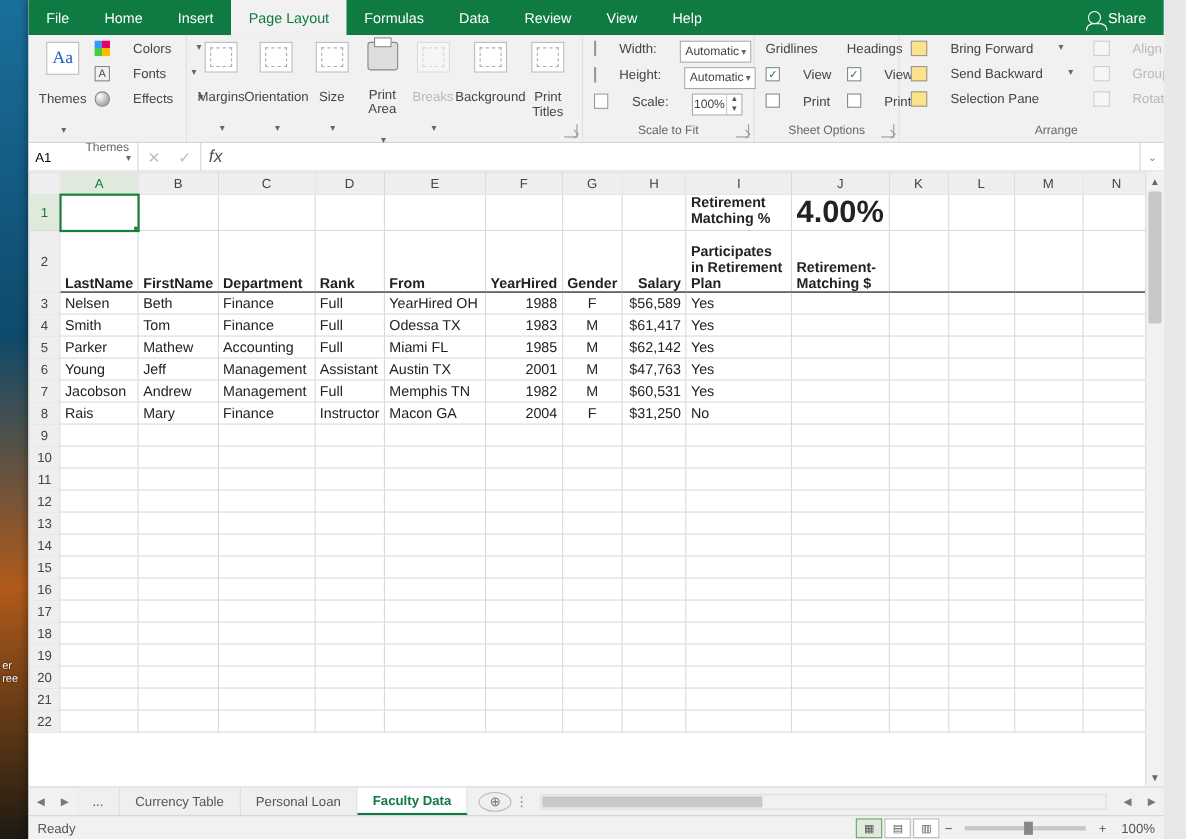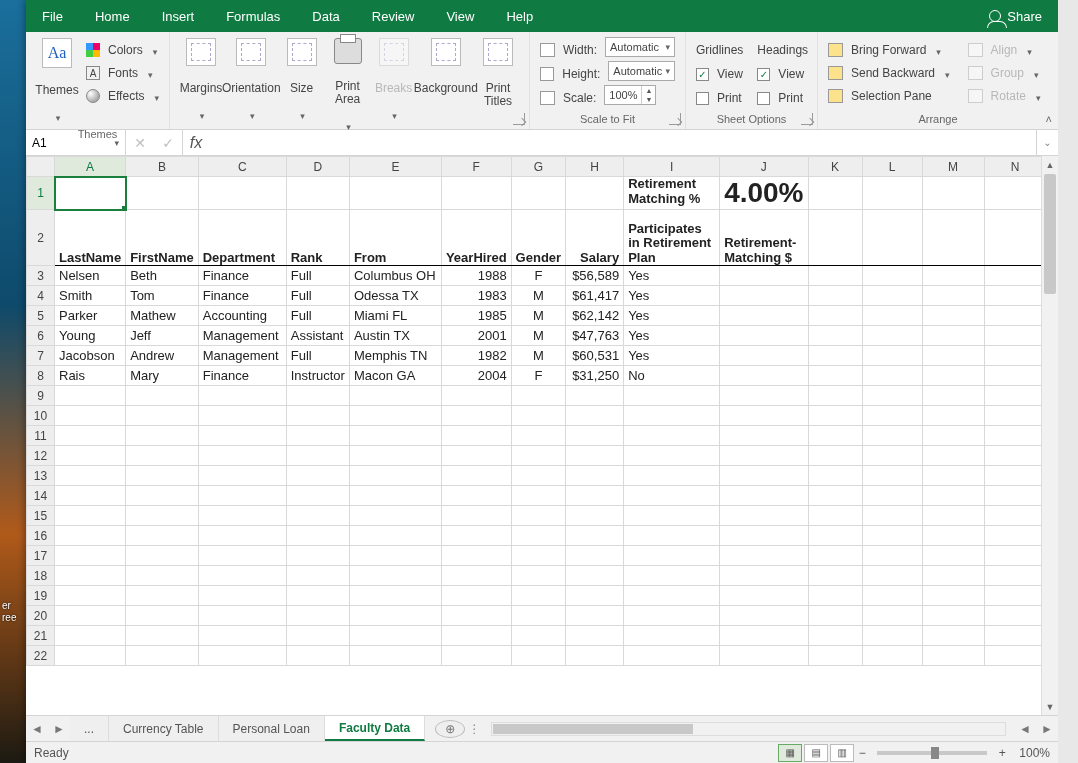--- a/index.html
+++ b/index.html
@@ -23,21 +23,21 @@
 
   
   .ribbon { height:98px; background:#f1f1f1; border-bottom:1px solid #d4d4d4; display:flex; font-size:12px; color:#444; }
   .group { border-right:1px solid #e1e1e1; padding:4px 8px 2px 8px; display:flex; flex-direction:column; position:relative; }
   .group-label { text-align:center; font-size:11px; color:#666; margin-top:auto; padding:3px 0 2px; }
   .group-launcher { position:absolute; right:4px; bottom:4px; width:12px; height:12px; border:1px solid #9a9a9a; border-top:none; border-left:none; }
   .group-launcher::after{content:"";position:absolute;right:-1px;bottom:-1px;width:5px;height:5px;border-right:1px solid #9a9a9a;border-bottom:1px solid #9a9a9a;transform:rotate(-45deg);}
   .big-btn { display:flex; flex-direction:column; align-items:center; justify-content:flex-start; padding:2px 6px; gap:16px; cursor:pointer; min-width:46px; }
   .big-btn .lbl { font-size:12px; text-align:center; line-height:1.1; }
   .big-btn.disabled { color:#b8b8b8; }
-  .small-row { display:flex; align-items:flex-end; gap:8px; padding:1px 2px; height:22px; cursor:pointer; white-space:nowrap; }
+  .small-row { display:flex; align-items:flex-start; gap:21px; padding:1px 2px; height:22px; cursor:pointer; white-space:nowrap; }
   .small-row .lbl{font-size:12px;}
   .dd { font-size:9px; color:#666; margin-left:2px; }
   .chk { width:13px; height:13px; border:1px solid #888; background:#fff; display:inline-flex; align-items:center; justify-content:center; font-size:10px; color:#0f7a41; }
   .sel-box { width:70px; height:20px; border:1px solid #aaa; background:#fff; display:flex; align-items:center; padding:0 4px; font-size:11px; justify-content:space-between; }
   .spin { width:52px; height:20px; border:1px solid #aaa; background:#fff; display:flex; }
   .spin span{flex:1;display:flex;align-items:center;justify-content:center;font-size:11px;}
   .spin .arws{width:14px;border-left:1px solid #ccc;display:flex;flex-direction:column;}
   .spin .arws div{flex:1;display:flex;align-items:center;justify-content:center;font-size:7px;color:#555;}
 
   
@@ -107,20 +107,21 @@
   <div class="txt" style="top:600px">er</div>
   <div class="txt" style="top:612px">ree</div>
 </div>
 
 <div class="excel-window">
 
   <div class="tabs-bar">
     <div class="tab">File</div>
     <div class="tab">Home</div>
     <div class="tab">Insert</div>
+    <div class="tab active">Page Layout</div>
     <div class="tab">Formulas</div>
     <div class="tab">Data</div>
     <div class="tab">Review</div>
     <div class="tab">View</div>
     <div class="tab">Help</div>
     <div class="share">
       <span class="person"></span>
       <span>Share</span>
     </div>
   </div>
@@ -394,21 +395,21 @@
             <td style="vertical-align:bottom"></td>
           </tr>
         </tbody>
         <tbody>
           <tr>
             <th class="rowh">3</th>
             <td>Nelsen</td>
             <td>Beth</td>
             <td>Finance</td>
             <td>Full</td>
-            <td>Columbus OH</td>
+            <td>YearHired OH</td>
             <td class="r">1988</td>
             <td class="c">F</td>
             <td class="r">$56,589</td>
             <td>Yes</td>
             <td></td>
             <td></td>
             <td></td>
             <td></td>
             <td></td>
           </tr>

